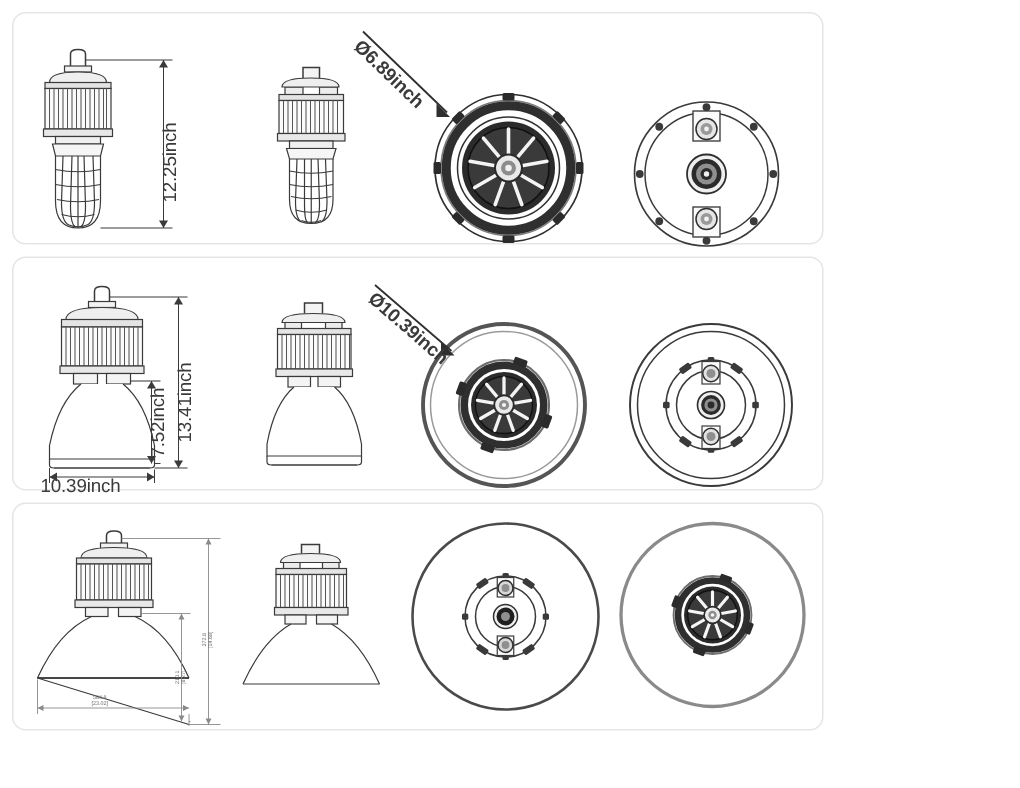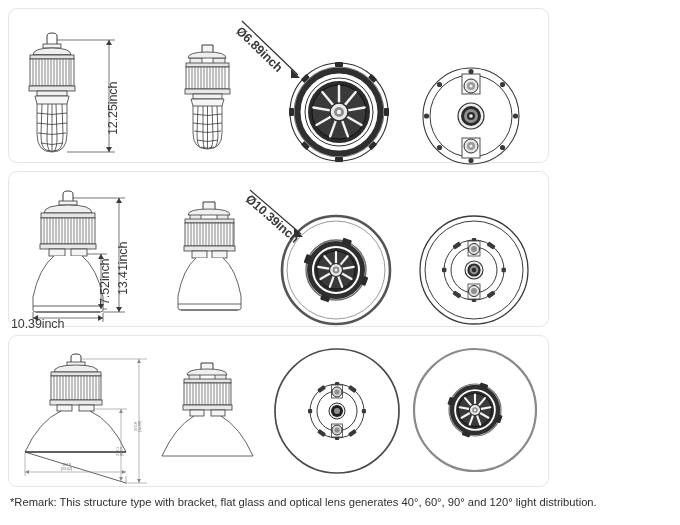--- a/index.html
+++ b/index.html
@@ -346,21 +346,21 @@
 
           <line x1="24" y1="140" x2="24" y2="150"></line>
           <line x1="94" y1="141" x2="94" y2="150"></line>
           <line x1="24" y1="146" x2="94" y2="146"></line>
           <path d="M29 143 L24 146 L29 149" fill="#3a3a3a" stroke="none"></path>
           <path d="M89 143 L94 146 L89 149" fill="#3a3a3a" stroke="none"></path>
         </g>
       </svg>
       <div class="dim dim-v" style="left:107px; top:123px; font-size:12.5px;">13.41inch</div>
       <div class="dim dim-v" style="left:89px; top:133px; font-size:12.5px;">7.52inch</div>
-      <div class="dim" style="left:2px; top:145px; font-size:12.5px;">10.39inch</div>
+      <div class="dim" style="left:18px; top:145px; font-size:12.5px;">10.39inch</div>
     </div>
 
     <div class="cell c2">
       <svg class="sv" width="125" height="156" viewBox="0 0 125 156">
         <g fill="none" stroke="#3a3a3a" stroke-width="0.8">
           <path d="M54 37 L54 30 L66 30 L66 37" stroke-width="1" fill="#f4f4f4"></path>
           <rect x="41" y="42" width="11" height="7" fill="#ececec"></rect>
           <rect x="68" y="42" width="11" height="7" fill="#ececec"></rect>
           <path d="M39 43 Q39 37 60 37 Q81 37 81 43 Z" fill="#efefef"></path>
           <rect x="36" y="47" width="49" height="4" fill="#e4e4e4"></rect>
@@ -693,15 +693,14 @@
               </g>
           </g>
           <circle r="5.6" fill="#ebebeb" stroke="#2b2b2b" stroke-width="1.1"></circle>
           <circle r="2.8" fill="#8d8d8d"></circle>
           <circle r="1.2" fill="#f6f6f6"></circle>
         </g>
       </svg>
     </div>
   </div>
 
-  <div id="remark">*Remark: This structure type with bracket, flat glass and optical lens generates 40°, 60°, 90° and 120° light distribution.</div>
 
 </div>
 
 </body></html>

